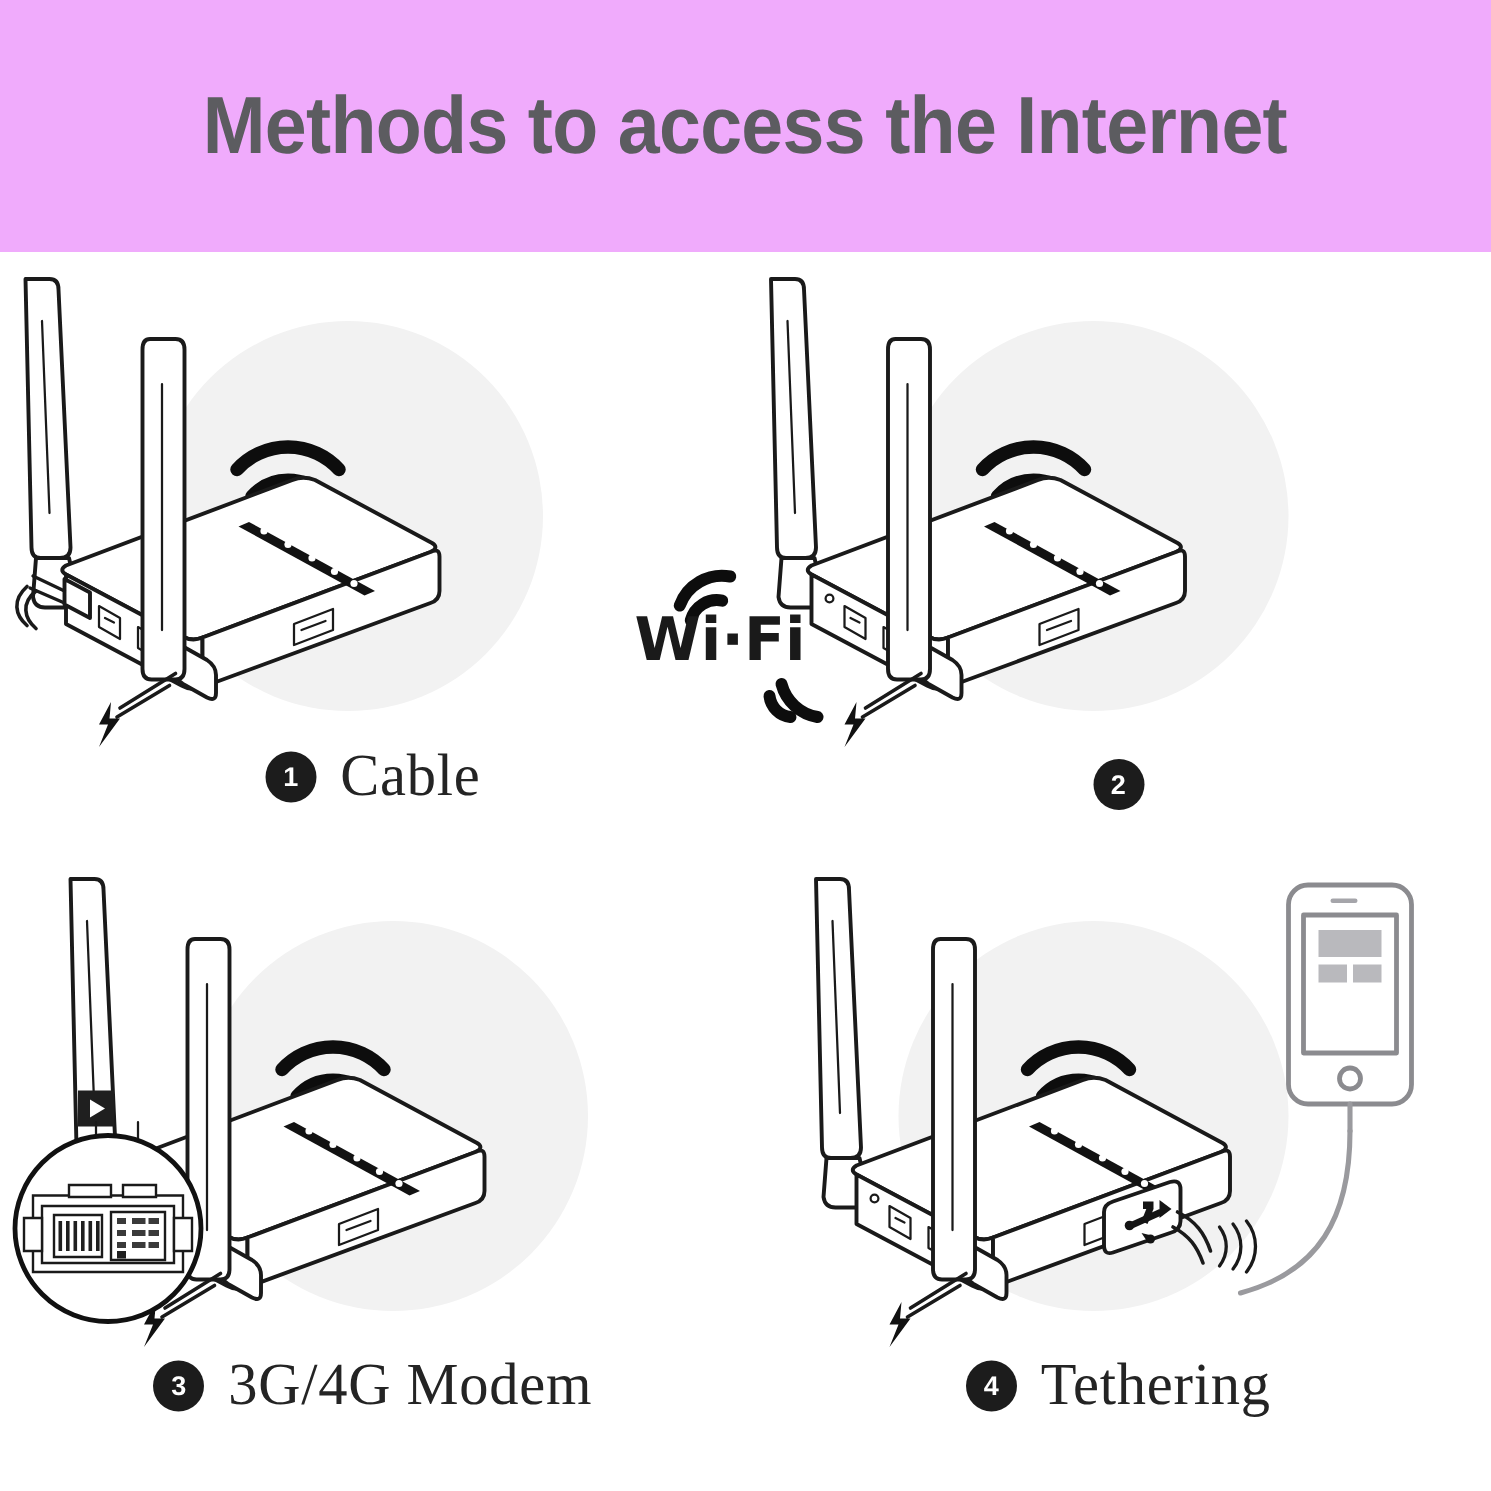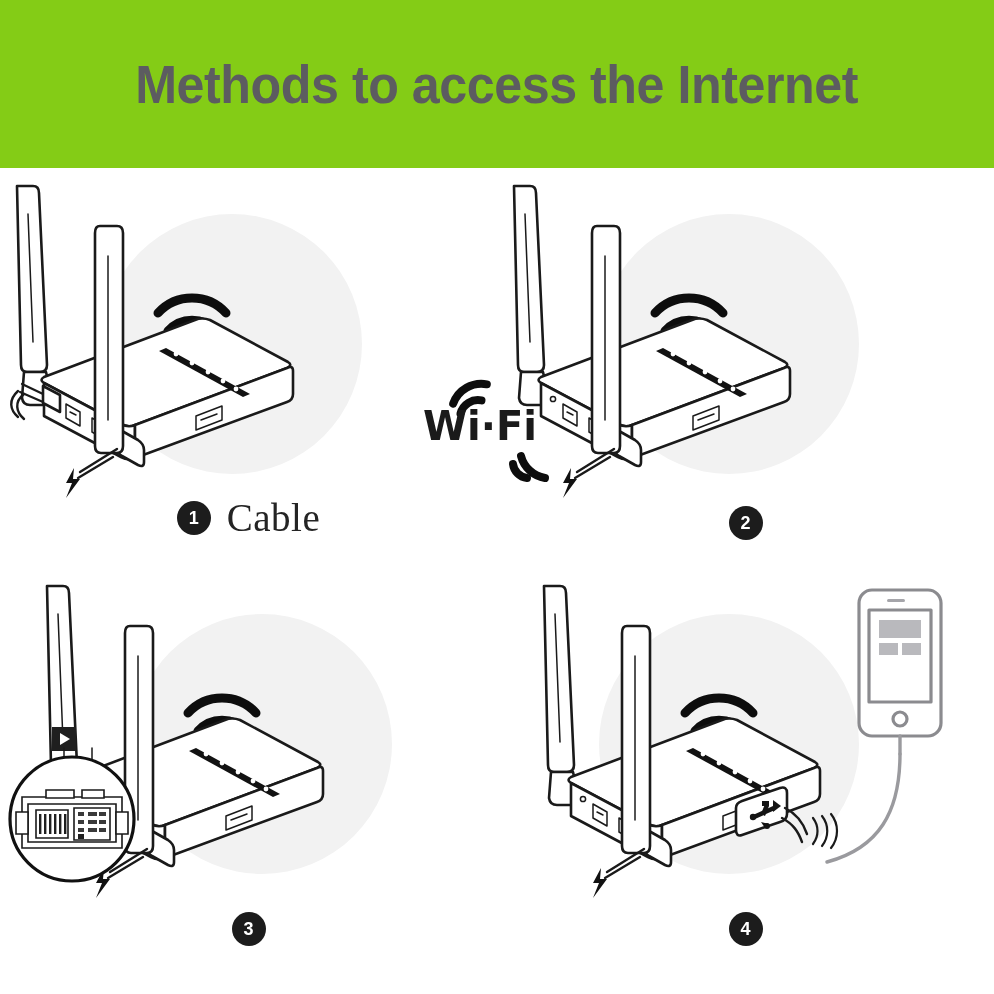--- a/index.html
+++ b/index.html
@@ -8,21 +8,21 @@
     background:#ffffff;
     font-family:"Liberation Sans", sans-serif;
     overflow:hidden;
     position:relative;
   }
   #page{position:relative;width:994px;height:994px;background:#fff;}
 
   
   .header{
     position:absolute;left:0;top:0;width:994px;height:168px;
-    background:#84cc16;
+    background:#f0abfc;
     display:flex;align-items:center;justify-content:center;
   }
   .header-title{
     font-family:"Liberation Sans", sans-serif;
     font-weight:bold;
     font-size:54px;
     letter-spacing:-0.5px;
     color:#5c5c60;
     transform:scaleX(0.93);
     white-space:nowrap;
@@ -328,20 +328,21 @@
               <rect x="99" y="256" width="7" height="4"></rect>
             </g>
             <rect x="78" y="262" width="6" height="5" fill="#1f1f1f"></rect>
             <path class="mag-part" d="M 46 218 L 74 218 L 74 226 L 46 226 Z"></path>
             <path class="mag-part" d="M 82 218 L 104 218 L 104 226 L 82 226 Z"></path>
           </g>
         </svg>
       </div>
       <div class="caption">
         <div class="num">3</div>
+        <div class="label">3G/4G Modem</div>
       </div>
     </div>
 
     <div class="panel p4">
       <div class="art">
         <svg width="497" height="355" viewBox="0 0 497 355">
           <circle class="bgcircle" cx="232" cy="172" r="130"></circle>
 
           <g>
             <path class="wifi-arc" d="M 188 141 A 46 46 0 0 1 256 141"></path>
@@ -417,17 +418,18 @@
             <circle class="phone-line" cx="403" cy="147" r="7"></circle>
             <rect x="390" y="27" width="18" height="3" rx="1.5" fill="#a5a5aa"></rect>
 
             <path class="phone-cable" d="M 403 164 L 403 182"></path>
             <path class="phone-cable" d="M 403 182 C 403 240 382 276 330 290"></path>
           </g>
         </svg>
       </div>
       <div class="caption">
         <div class="num">4</div>
+        <div class="label">Tethering</div>
       </div>
     </div>
 
   </div>
 </div>
 
 </body></html>

